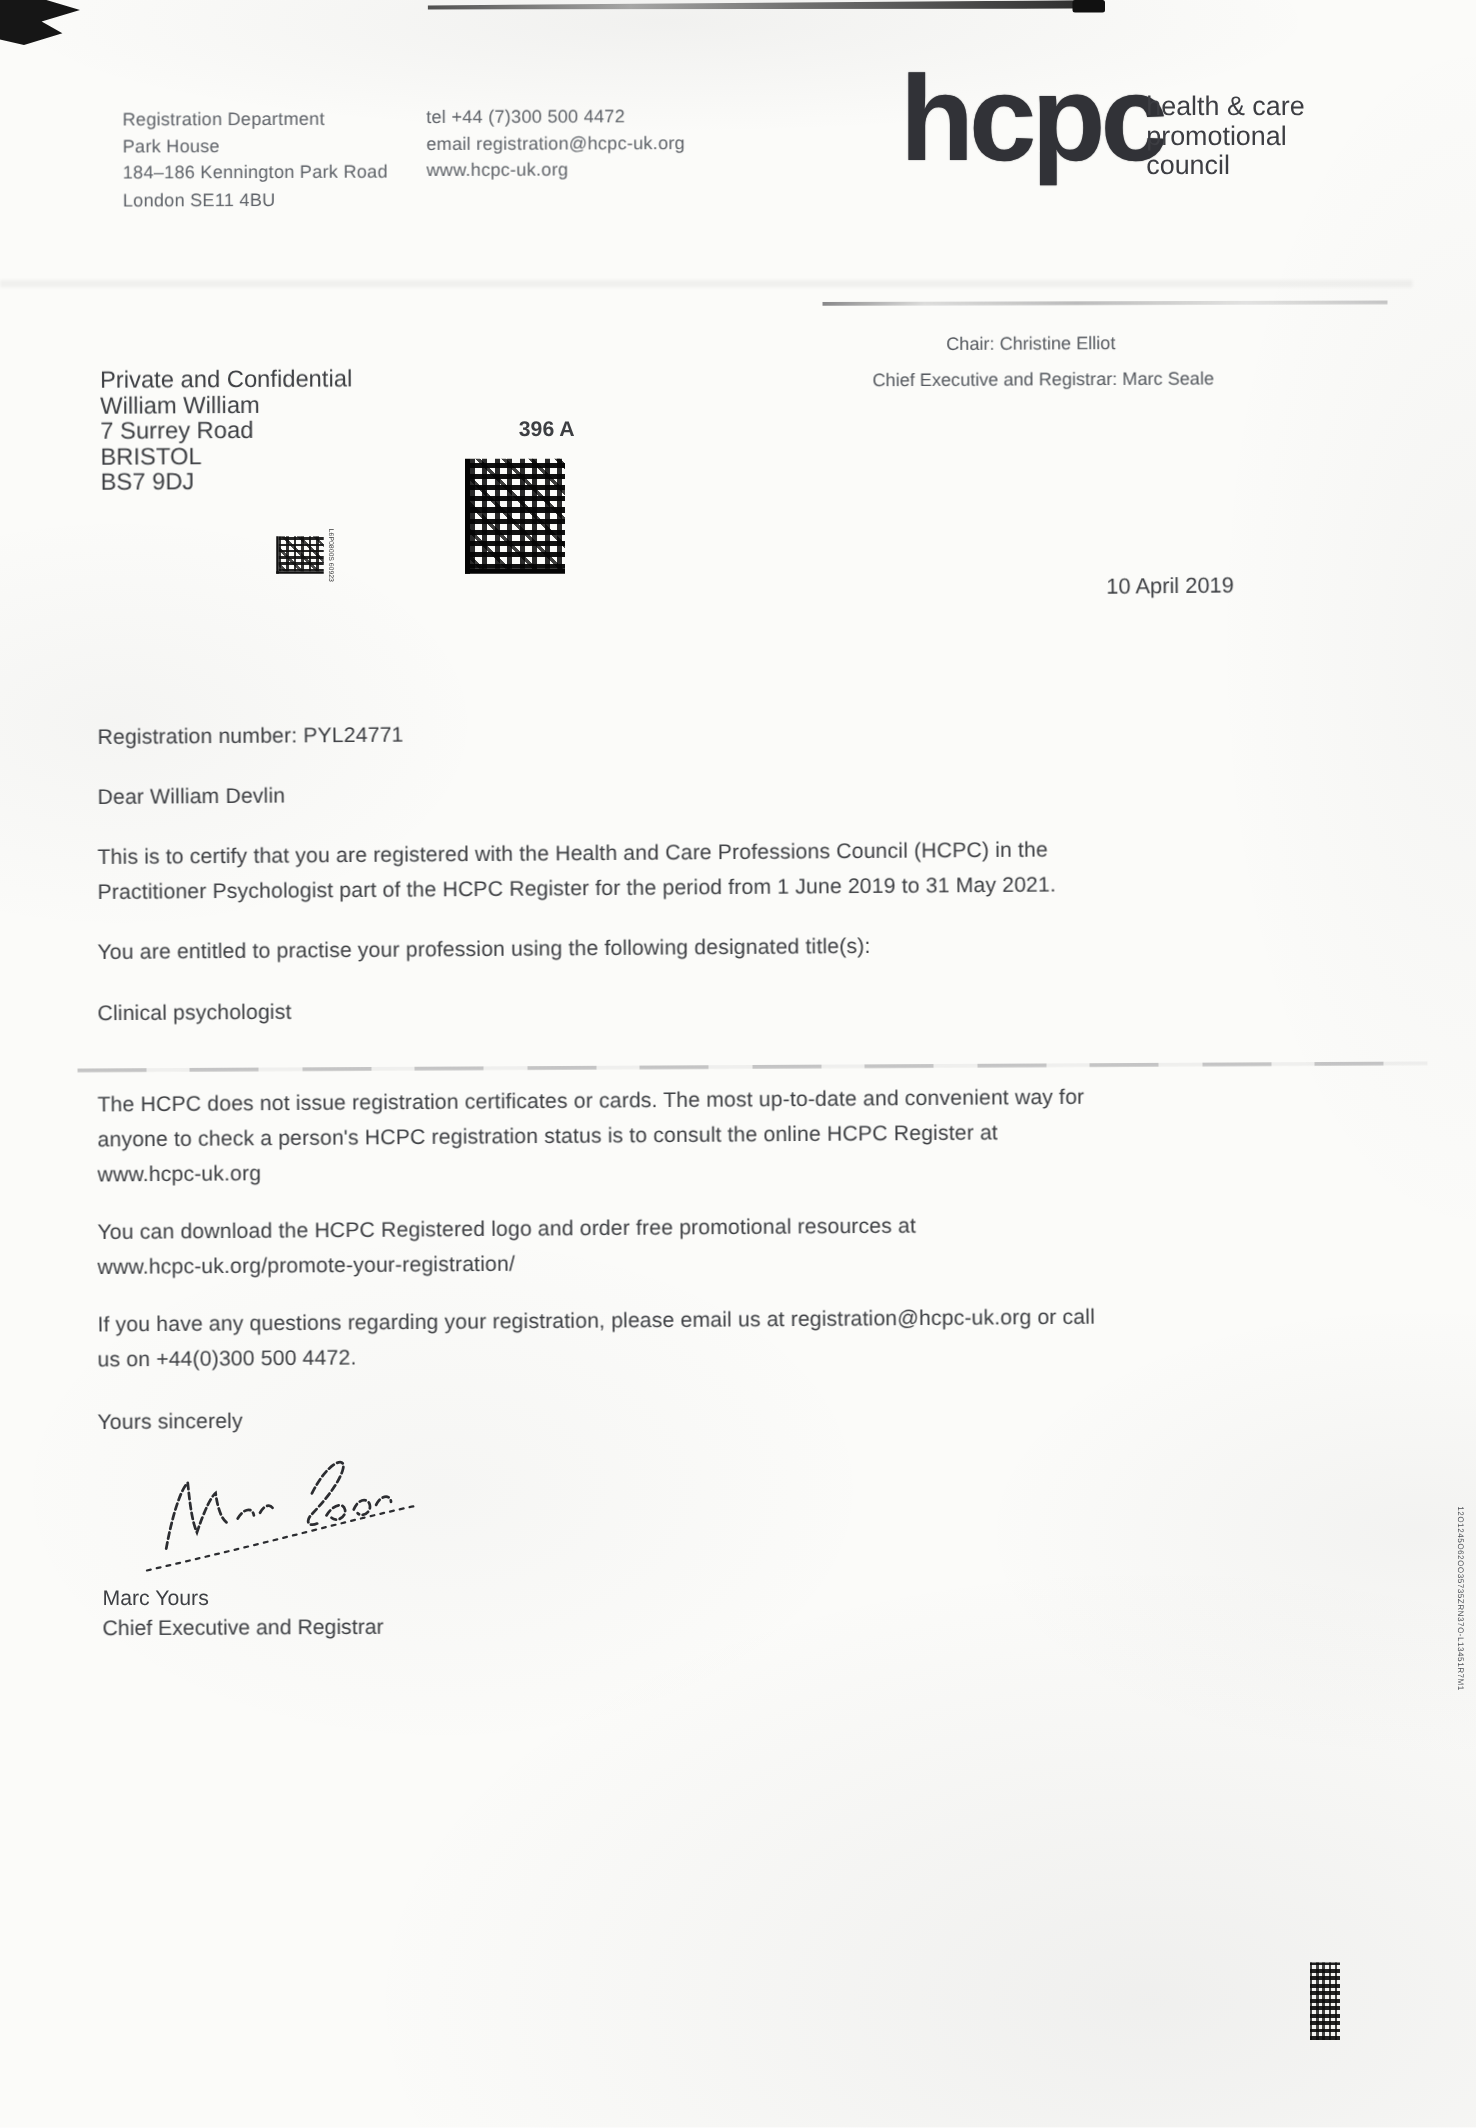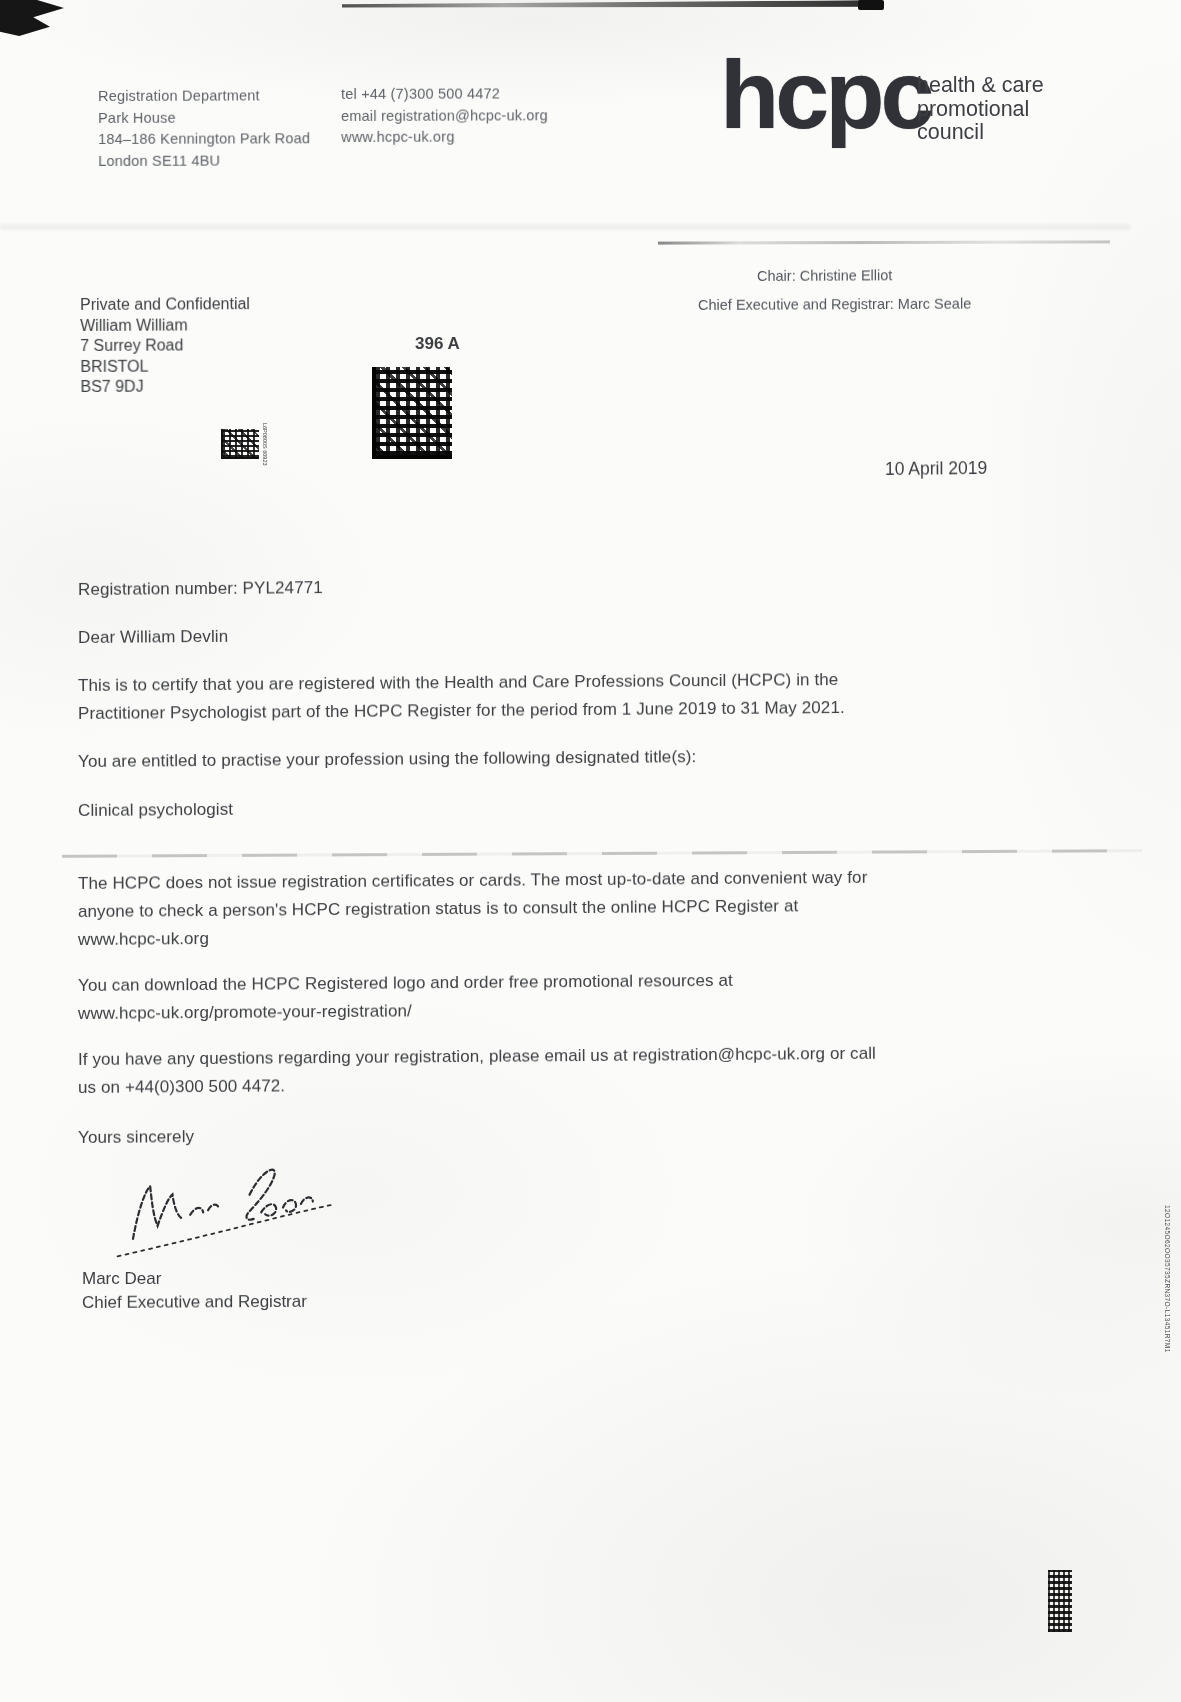--- a/index.html
+++ b/index.html
@@ -24,21 +24,21 @@
   .lh{font-size:14.5px;line-height:21.5px;color:#5e6268;letter-spacing:.2px;
       filter:blur(.4px);transform:rotate(-.2deg);transform-origin:0 0;}
   .logo-text{left:692px;top:40px;font-size:97px;font-weight:bold;color:#313237;
       letter-spacing:-4px;line-height:110px;filter:blur(.55px);
       text-shadow:0 0 1px rgba(45,45,50,.7);margin-left:28px;}
   .logo-tagline{left:917px;top:74px;font-size:21.5px;line-height:23.5px;color:#3d3e43;
       filter:blur(.35px);}
   .officer{font-size:14.5px;color:#54585e;filter:blur(.45px);
       transform:rotate(-.3deg);transform-origin:0 50%;}
   
-  .recipient{left:80px;top:295px;font-size:16px;line-height:20.6px;color:#3d3f43;
+  .recipient{left:80px;top:295px;font-size:19px;line-height:20.6px;color:#3d3f43;
       filter:blur(.3px);transform:rotate(-.3deg);transform-origin:0 0;}
   .mailcode{left:415px;top:334px;font-size:17px;color:#3d3f43;filter:blur(.3px);font-weight:bold;}
   .dm-barcode{left:372px;top:367px;width:76px;height:88px;
       border-left:4px solid #0a0a0a;border-bottom:4px solid #0a0a0a;
       background-image:
         repeating-linear-gradient(0deg, rgba(10,10,10,.95) 0 4px, transparent 4px 9px),
         repeating-linear-gradient(90deg, rgba(10,10,10,.85) 0 4px, transparent 4px 10px),
         repeating-linear-gradient(45deg, transparent 0 5px, rgba(0,0,0,.75) 5px 8px, transparent 8px 15px);
       filter:blur(.3px) contrast(1.05);}
   .sm-barcode{left:221px;top:429px;width:36px;height:28px;
@@ -166,19 +166,19 @@
       <path d="M34,84 C40,56 48,36 53,32 C54,46 55,62 59,72 C65,56 71,44 75,41 C76,52 79,64 85,66"></path>
       <path d="M92,62 C97,54 104,53 105,60 M110,58 C114,51 120,51 121,57"></path>
       <path d="M152,44 C166,18 182,14 177,27 C172,40 158,54 150,62 C146,67 149,71 156,68"></path>
       <path d="M163,62 C169,53 177,52 178,58 C179,64 171,68 167,64"></path>
       <path d="M185,58 C189,49 197,49 198,55 C199,61 191,65 188,61"></path>
       <path d="M203,55 C207,47 215,47 215,53"></path>
       <path d="M18,101 Q85,88 150,74 T234,57" stroke-width="1.8" stroke-dasharray="3 5"></path>
     </g>
   </svg>
 
-  <div class="abs sig-name">Marc Dear</div>
+  <div class="abs sig-name">Marc Yours</div>
   <div class="abs sig-title">Chief Executive and Registrar</div>
 
   <div class="abs edge-code">12O1245O62OO35735ZRN37O-L13451R7M1</div>
   <div class="abs br-mark"></div>
 
 </div>
 
 </body></html>

